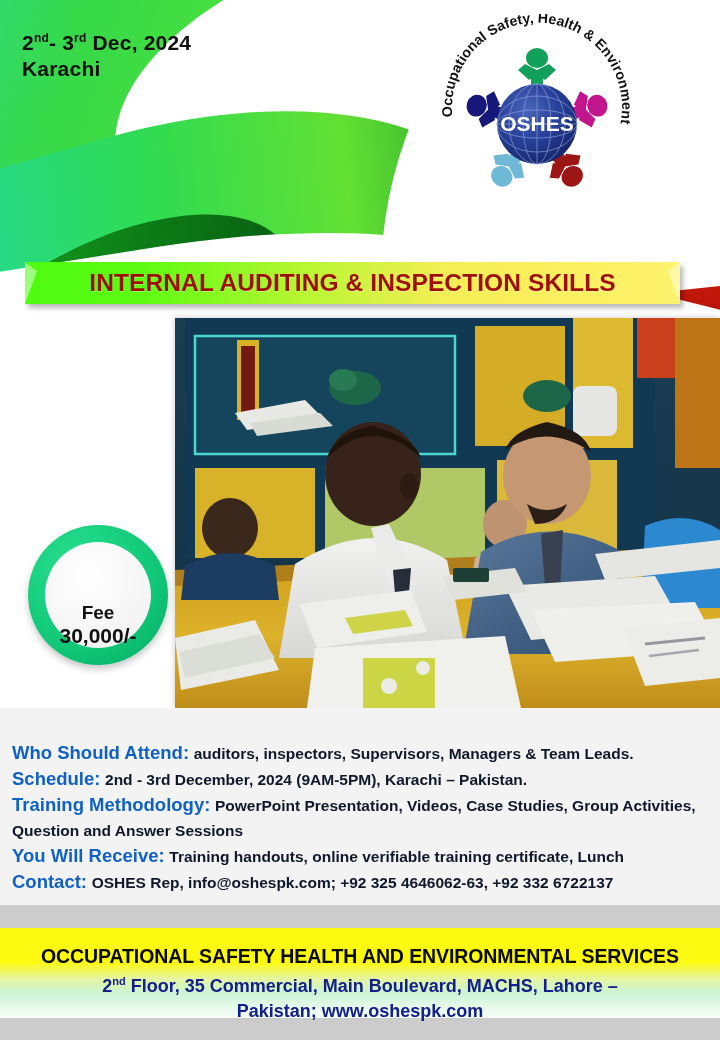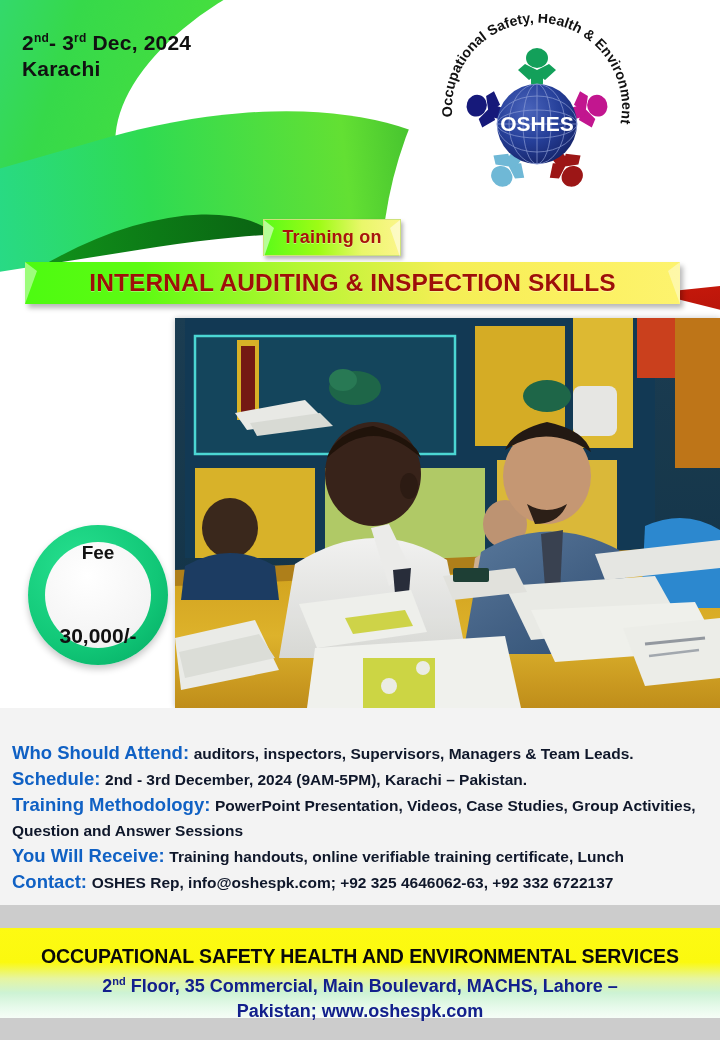--- a/index.html
+++ b/index.html
@@ -141,21 +141,21 @@
   
   .fee { position:absolute; left:28px; top:525px; width:140px; height:140px; z-index:35; }
   .fee .ring {
     position:absolute; inset:0; border-radius:50%;
     background:radial-gradient(circle at 35% 30%,#27e08f 0%,#11c777 60%,#03a862 100%);
     box-shadow:0 4px 7px rgba(0,0,0,.22);
   }
   .fee .inner {
     position:absolute; left:17px; top:17px; width:106px; height:106px; border-radius:50%;
     background:radial-gradient(circle at 40% 32%,#ffffff 0%,#f4f4f4 70%,#e9e9e9 100%);
-    display:flex; flex-direction:column; align-items:center; justify-content:space-between;
+    display:flex; flex-direction:column; align-items:center; justify-content:flex-end;
   }
   .fee .l1 { font-size:19px; font-weight:bold; color:#111; line-height:22px; }
   .fee .l2 { font-size:21px; font-weight:bold; color:#111; line-height:24px; }
 
   
   .details { position:absolute; left:0; top:708px; width:720px; height:197px; background:#f3f3f3; z-index:12; padding:32px 12px 0 12px; }
   .dline { font-size:16.5px; line-height:25px; color:#cc1f27; }
   .dlabel { color:#1061c4; font-weight:bold; font-size:18.5px; }
   .dval { color:#0f172a; font-weight:bold; font-size:15.5px; }
 
@@ -250,23 +250,20 @@
           <line x1="105" y1="70" x2="105" y2="150"></line>
           <line x1="65" y1="110" x2="145" y2="110"></line>
           <ellipse cx="105" cy="110" rx="40" ry="14"></ellipse>
           <ellipse cx="105" cy="110" rx="40" ry="28"></ellipse>
         </g>
         <text x="105" y="117" text-anchor="middle" font-family="Liberation Sans, sans-serif" font-size="21" font-weight="bold" fill="#ffffff">OSHES</text>
       </g>
     </svg>
   </div>
 
-  <div class="badge-train">
-    <span>Training on</span>
-  </div>
 
   <div class="title-banner">
     <h1>INTERNAL AUDITING &amp; INSPECTION SKILLS</h1>
   </div>
 
   <div class="photo">
     <svg viewBox="0 0 545 390" xmlns="http://www.w3.org/2000/svg" preserveAspectRatio="none">
       <defs>
         <linearGradient id="wallg" x1="0" y1="0" x2="0" y2="1">
           <stop offset="0%" stop-color="#1c4055"></stop>

